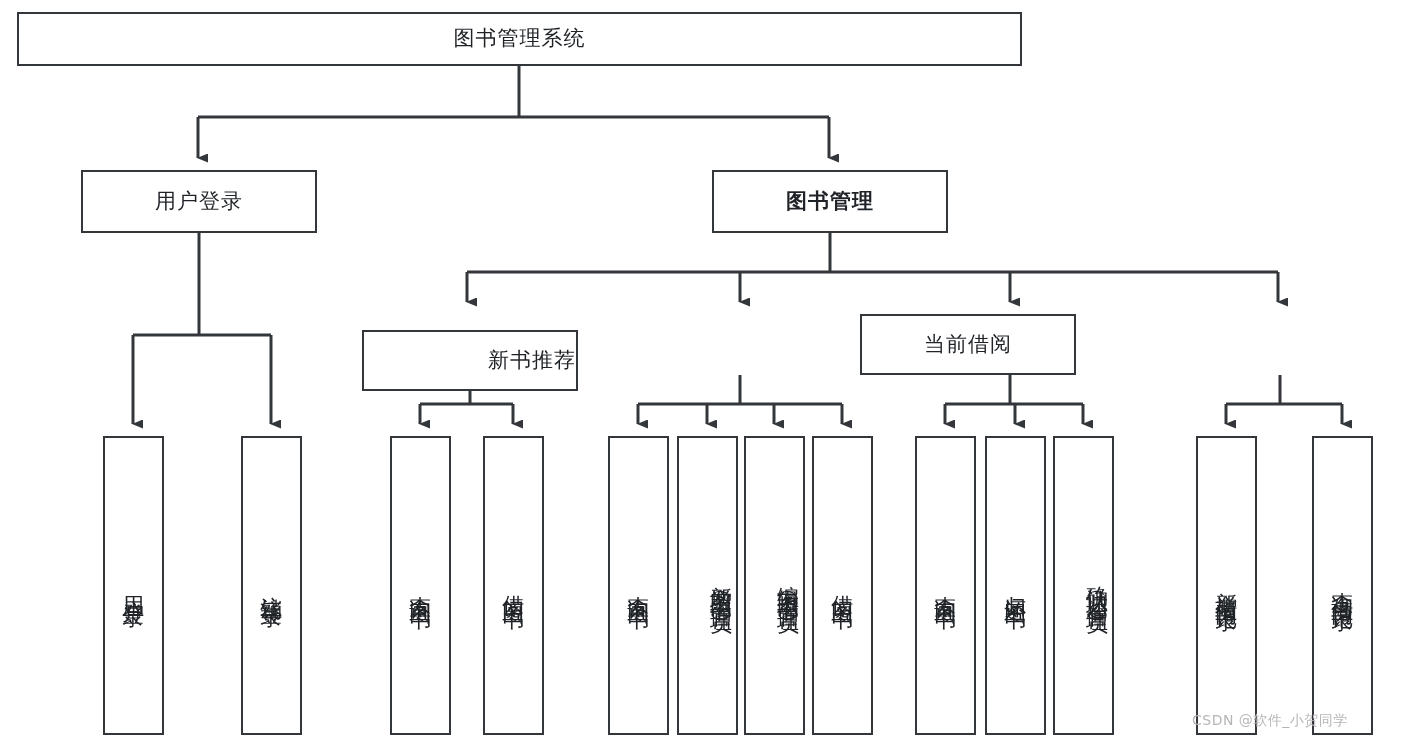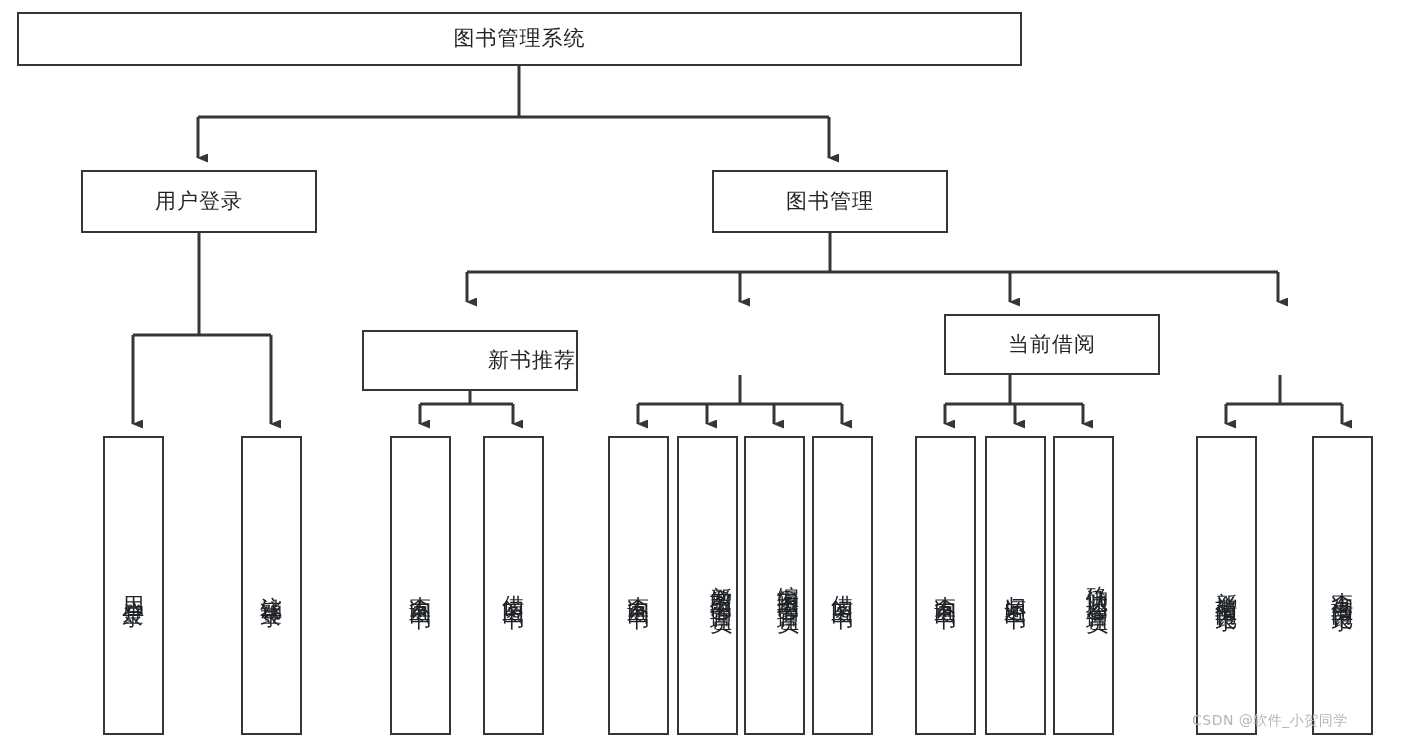--- a/index.html
+++ b/index.html
@@ -118,28 +118,28 @@
     </g>
   </svg>
 
   <div class="node node-h" style="left:17px; top:12px; width:1005px; height:54px;">
     <span>图书管理系统</span>
   </div>
 
   <div class="node node-h" style="left:81px; top:170px; width:236px; height:63px;">
     <span>用户登录</span>
   </div>
-  <div class="node node-h" style="left:712px; top:170px; width:236px; height:63px;">
+  <div class="node node-h" style="left:712px; top:170px; width:236px; height:63px;font-weight:bold;">
     <span>图书管理</span>
   </div>
 
   <div class="node node-h" style="left:362px; top:330px; width:216px; height:61px;justify-content:flex-end;">
     <span>新书推荐</span>
   </div>
-  <div class="node node-h" style="left:944px; top:314px; width:216px; height:61px;">
+  <div class="node node-h" style="left:860px; top:314px; width:216px; height:61px;">
     <span>当前借阅</span>
   </div>
 
   <div class="node node-v" style="left:103px; top:436px; width:61px; height:299px; align-items:center;">
     <span>用户登录</span>
   </div>
   <div class="node node-v" style="left:241px; top:436px; width:61px; height:299px; align-items:center;">
     <span>注销登录</span>
   </div>
 

